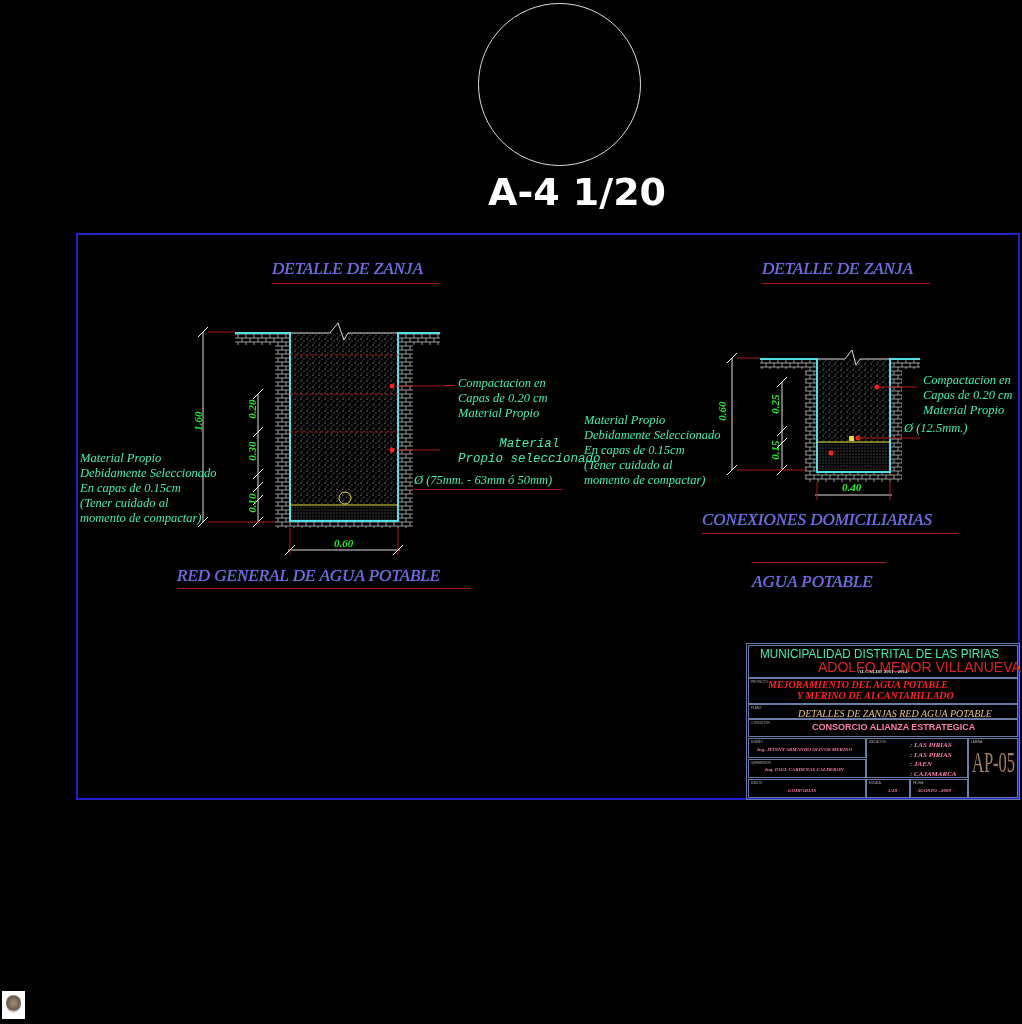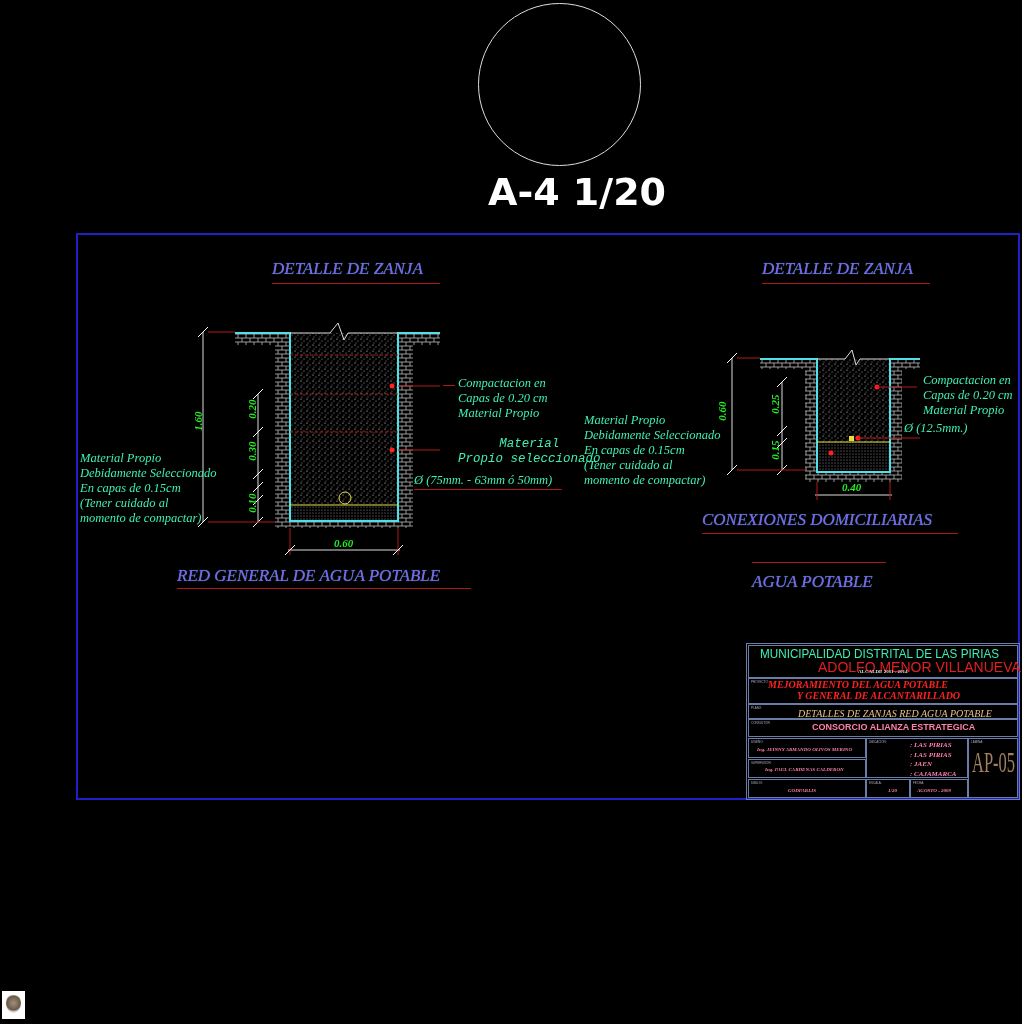--- a/index.html
+++ b/index.html
@@ -166,21 +166,21 @@
 
 <div class="tb" style="left:746px;top:643px;width:274px;height:157px;"></div>
 <div class="tb" style="left:748px;top:645px;width:270px;height:33px;"></div>
 <div class="abs" style="left:760px;top:646px;font-family:'Liberation Sans',sans-serif;font-size:13px;color:#3ef0b0;transform:scaleX(0.9);transform-origin:left;white-space:nowrap;">MUNICIPALIDAD DISTRITAL DE LAS PIRIAS</div>
 <div class="abs" style="left:818px;top:659px;font-family:'Liberation Sans',sans-serif;font-size:14px;color:#e02020;white-space:nowrap;">ADOLFO MENOR VILLANUEVA</div>
 <div class="abs" style="left:858px;top:669px;font-size:5px;color:#ddd;font-weight:bold;white-space:nowrap;">ALCALDE 2011 - 2014</div>
 
 <div class="tb" style="left:748px;top:678px;width:270px;height:26px;"></div>
 <div class="tbl" style="left:751px;top:680px;">PROYECTO:</div>
 <div class="abs" style="left:768px;top:679px;font-size:10px;color:#ff2020;font-weight:bold;font-style:italic;white-space:nowrap;">MEJORAMIENTO DEL AGUA POTABLE</div>
-<div class="abs" style="left:797px;top:690px;font-size:10px;color:#ff2020;font-weight:bold;font-style:italic;white-space:nowrap;">Y GENERAL DE ALCANTARILLADO</div>
+<div class="abs" style="left:797px;top:690px;font-size:10px;color:#ff2020;font-weight:bold;font-style:italic;white-space:nowrap;">Y MERINO DE ALCANTARILLADO</div>
 
 <div class="tb" style="left:748px;top:704px;width:270px;height:15px;"></div>
 <div class="tbl" style="left:751px;top:706px;">PLANO:</div>
 <div class="abs" style="left:798px;top:708px;font-size:10px;color:#e8c080;font-style:italic;white-space:nowrap;">DETALLES DE ZANJAS RED AGUA POTABLE</div>
 
 <div class="tb" style="left:748px;top:719px;width:270px;height:18px;"></div>
 <div class="tbl" style="left:751px;top:721px;">CONSULTOR:</div>
 <div class="abs" style="left:812px;top:722px;font-family:'Liberation Sans',sans-serif;font-size:9px;color:#ff7fae;font-weight:bold;white-space:nowrap;">CONSORCIO ALIANZA ESTRATEGICA</div>
 
 <div class="tb" style="left:748px;top:738px;width:118px;height:20px;"></div>

